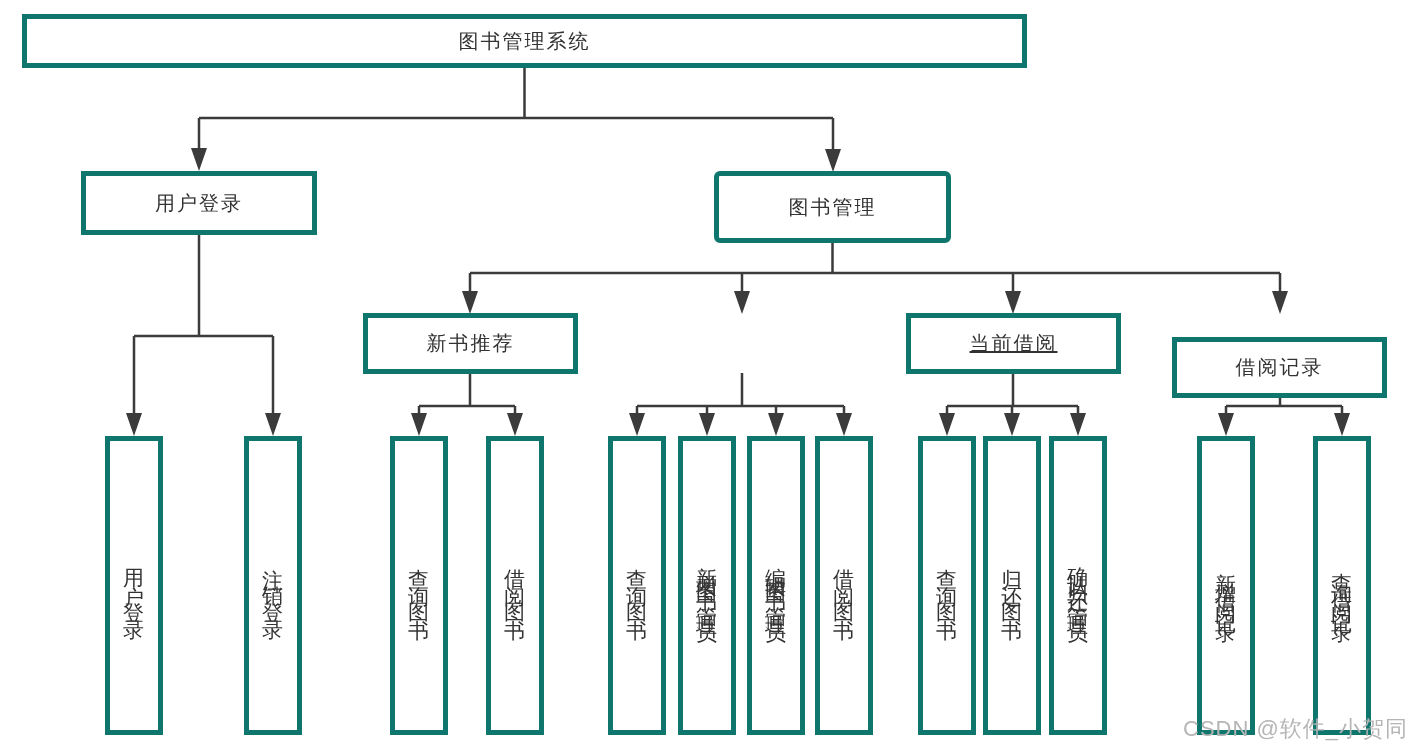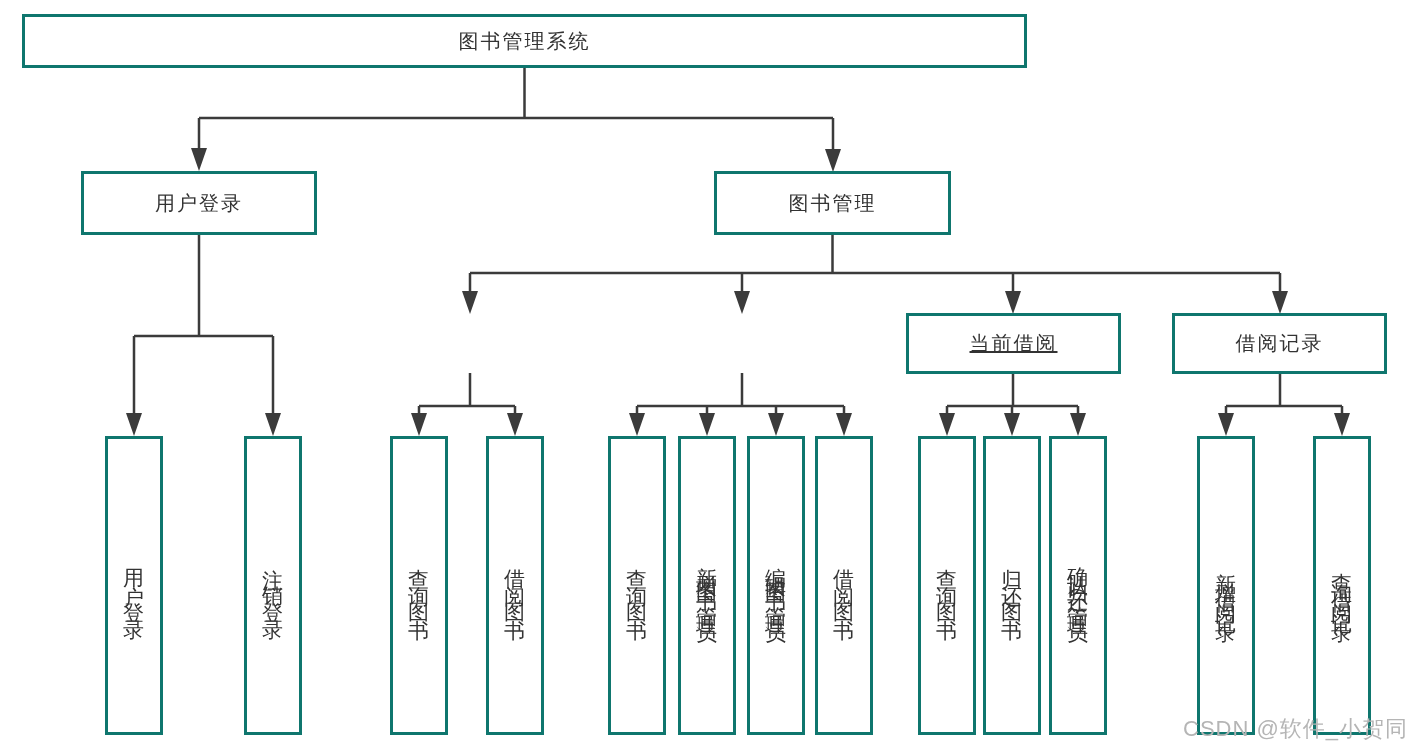--- a/index.html
+++ b/index.html
@@ -5,32 +5,32 @@
   html,body{margin:0;padding:0;background:#ffffff;}
   .stage{
     position:relative;width:1405px;height:747px;background:#ffffff;
     font-family:"Liberation Sans",sans-serif;color:#333333;overflow:hidden;
   }
   .connectors{position:absolute;left:0;top:0;width:1405px;height:747px;pointer-events:none;}
   .ln{fill:none;stroke:#3b3b3b;stroke-width:2.5;}
   .ar{fill:#3b3b3b;stroke:none;}
   .box{
     position:absolute;box-sizing:border-box;background:#ffffff;
-    border:3px solid #0f766e;display:flex;align-items:center;justify-content:center;
+    border:5px solid #0f766e;display:flex;align-items:center;justify-content:center;
     font-size:20px;letter-spacing:2px;text-align:center;z-index:2;
   }
   
   .root-box{left:22px;top:14px;width:1005px;height:54px;}
   .l2a{left:81px;top:171px;width:236px;height:64px;}
-  .l2b{left:714px;top:171px;width:237px;height:64px;}
+  .l2b{left:714px;top:171px;width:237px;height:72px;border-radius:6px;}
   .l3{top:313px;height:61px;}
   .l3a{left:363px;width:215px;}
   .l3b{left:634px;width:216px;}
   .l3c{left:906px;width:215px;text-decoration:underline;}
-  .l3d{left:1172px;width:215px;}
+  .l3d{left:1172px;width:215px;margin-top:24px;}
   
   .leaf{top:436px;width:58px;height:299px;}
   .leaf .vlabel{
     writing-mode:vertical-rl;font-size:21px;line-height:1;white-space:nowrap;
   }
   .v4 .vlabel{letter-spacing:17px;}
   .v6 .vlabel{letter-spacing:10px;}
   .v9 .vlabel{letter-spacing:8px;}
   .pA1{left:105px;} .pA2{left:244px;}
   .pB1{left:390px;} .pB2{left:486px;}
@@ -94,20 +94,23 @@
     <span>图书管理系统</span>
   </div>
 
   <div class="box l2a">
     <span>用户登录</span>
   </div>
   <div class="box l2b">
     <span>图书管理</span>
   </div>
 
+  <div class="box l3 l3a">
+    <span>新书推荐</span>
+  </div>
   <div class="box l3 l3c">
     <span>当前借阅</span>
   </div>
   <div class="box l3 l3d">
     <span>借阅记录</span>
   </div>
 
   <div class="box leaf v4 pA1">
     <span class="vlabel">用户登录</span>
   </div>

